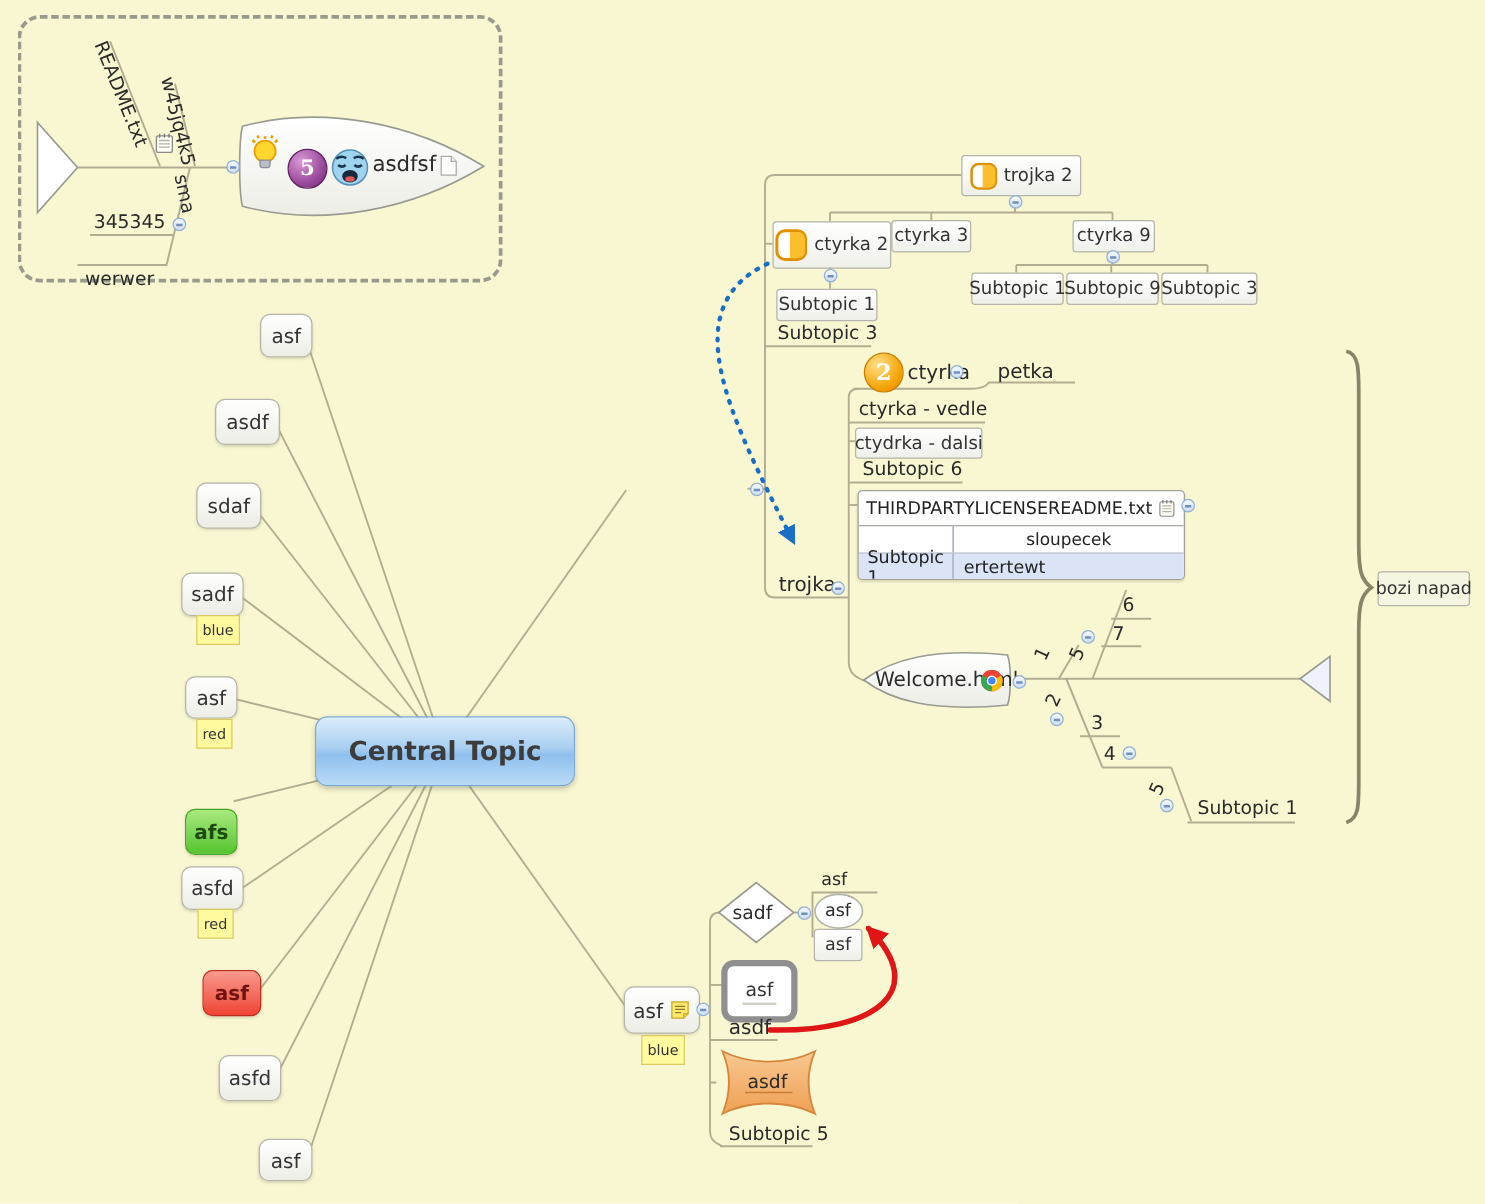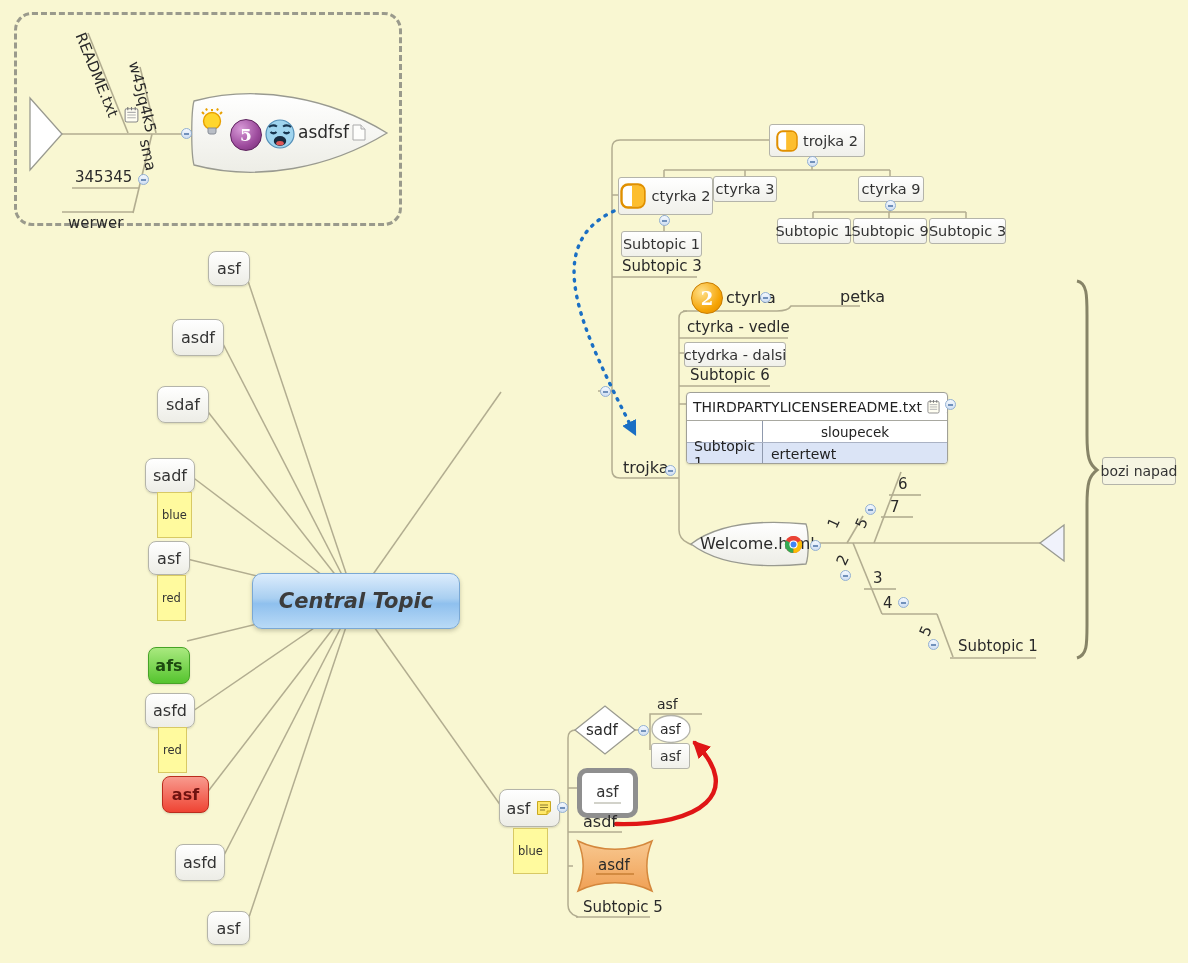--- a/index.html
+++ b/index.html
@@ -9,26 +9,26 @@
 
   
   .node{position:absolute;display:flex;align-items:center;justify-content:center;gap:6px;
     background:linear-gradient(#ffffff, #ededE6);border:1px solid #b4b4aa;border-radius:8px;
     box-shadow:0 1px 2px rgba(120,120,90,.25);color:#333;font-size:16px;white-space:nowrap;}
   .box-sm{position:absolute;display:flex;align-items:center;justify-content:center;gap:5px;
     background:linear-gradient(#ffffff,#f0f0ea);border:1px solid #b4b4aa;border-radius:3px;
     color:#333;font-size:14.5px;white-space:nowrap;}
   .plain{position:absolute;color:#2a2a2a;font-size:15px;white-space:nowrap;}
   .tag{position:absolute;background:#FFFA9E;border:1px solid #d8c964;color:#333;
-    font-size:11.5px;line-height:14px;padding:15px 4px;white-space:nowrap;}
+    font-size:11.5px;line-height:14px;padding:4px 4px;white-space:nowrap;}
   .green{background:linear-gradient(#a9e97f,#55C42E);border-color:#46a326;color:#1d4a10;font-weight:bold;}
   .red{background:linear-gradient(#f89a8e,#EF4433);border-color:#bb2c1d;color:#701310;font-weight:bold;}
   .central{background:linear-gradient(#dcecfc 0%,#a9cff1 45%,#8fc0ee 55%,#b9daf6 100%);
     border:1px solid #7aa8d4;border-radius:10px;color:#3c3c3c;font-size:21px;font-weight:bold;
-    box-shadow:0 2px 4px rgba(80,80,60,.3);font-style:italic;}
+    box-shadow:0 2px 4px rgba(80,80,60,.3);}
   .thickbox{position:absolute;background:#fff;border:5px solid #8f8f8f;border-radius:10px;
     display:flex;align-items:center;justify-content:center;color:#333;font-size:15px;}
   .thickbox span{border-bottom:2px solid #d2d2ca;padding:0 2px 1px;}
   .minus{position:absolute;width:11px;height:11px;border-radius:50%;
     background:linear-gradient(#f5f9fe,#cfdef2);border:1px solid #92b0d4;box-sizing:border-box;}
   .minus::after{content:"";position:absolute;left:2px;right:2px;top:4px;height:1.5px;background:#7191bb;}
   .rot{transform-origin:center center;}
   .fb{position:absolute;color:#2a2a2a;font-size:15px;white-space:nowrap;}
   .sheet{position:absolute;left:14px;top:12px;width:382px;height:208px;background:#FCFBE9;
     border:3px dashed #9a9a8c;border-radius:18px;}
@@ -277,21 +277,21 @@
   <div class="box-sm" style="left:929px;top:218px;width:75px;height:24px;">
       <span>Subtopic 3</span>
     </div>
   <div class="plain" style="left:622px;top:257px;">Subtopic 3</div>
 
   <div class="plain" style="left:623px;top:458px;font-size:16px;">trojka</div>
   <div class="iconwrap" style="position:absolute;left:691px;top:282px;width:30px;height:30px;border-radius:50%;background:radial-gradient(circle at 10px 9px,#ffe08a,#f5a303 65%,#e08800);border:1px solid #c87c00;color:#fff;font-weight:bold;font-size:18px;font-family:'DejaVu Serif',serif;">
     <span>2</span>
   </div>
   <div class="plain" style="left:726px;top:288px;font-size:16px;">ctyrka</div>
-  <div class="plain" style="left:798px;top:287px;font-size:16px;margin-left:42px;">petka</div>
+  <div class="plain" style="left:798px;top:287px;font-size:16px;">petka</div>
   <div class="plain" style="left:687px;top:318px;">ctyrka - vedle</div>
   <div class="box-sm" style="left:684px;top:342px;width:100px;height:23px;">
       <span>ctydrka - dalsi</span>
     </div>
   <div class="plain" style="left:690px;top:366px;">Subtopic 6</div>
 
   <div class="tablenode">
     <div class="ttl">
       <span>THIRDPARTYLICENSEREADME.txt</span>
       <span class="iconwrap">

